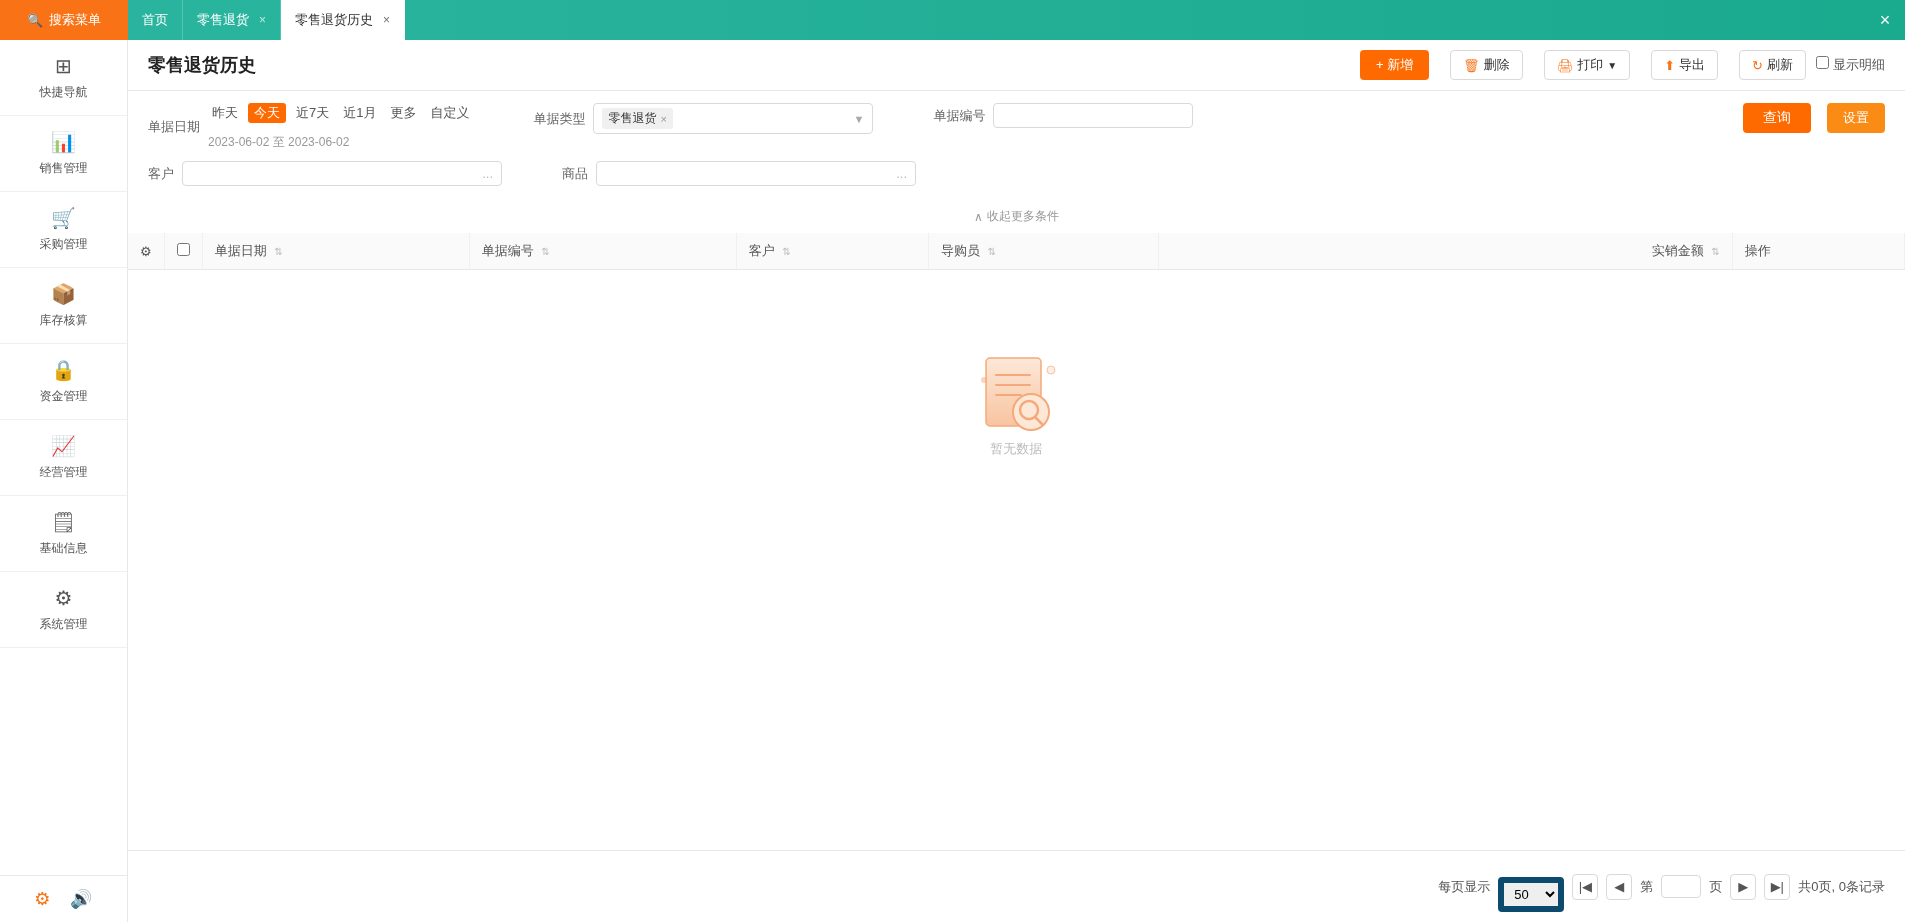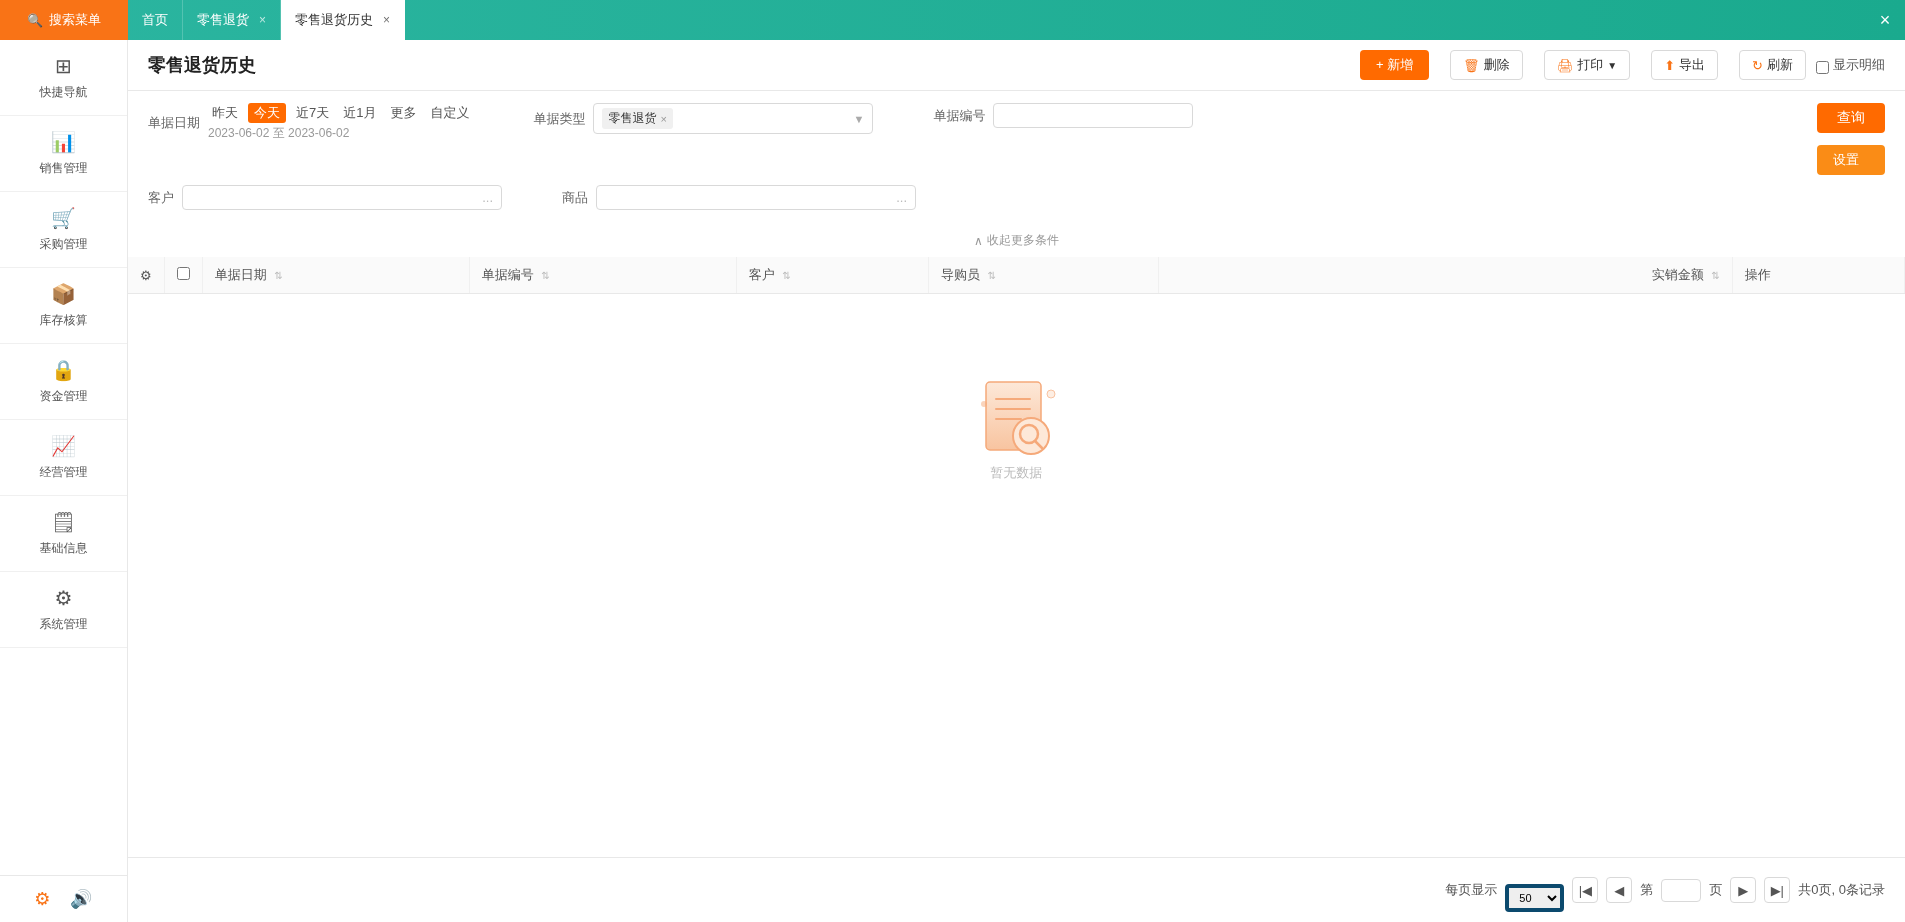--- a/index.html
+++ b/index.html
@@ -89,39 +89,39 @@
     .btn {
       display: flex; align-items: center; gap: 4px;
       padding: 5px 12px; border-radius: 4px; font-size: 13px; cursor: pointer;
       border: 1px solid #d9d9d9; background: white; color: #333; margin-left: 11px;
     }
     .btn-orange { background: #ff6a00; color: white; border: none; padding: 6px 16px; }
     .btn-setting { background: #fa8c16; color: white; border: none; padding: 6px 16px; }
     .btn-query { background: #ff6a00; color: white; border: none; padding: 6px 20px; font-size: 14px; }
 
     .checkbox-label {
-      display: flex; align-items: flex-end; gap: 4px; font-size: 13px; color: #555; cursor: pointer;
+      display: flex; align-items: flex-start; gap: 4px; font-size: 13px; color: #555; cursor: pointer;
     }
     .checkbox-label input { cursor: pointer; }
 
     
     .filter-area {
       background: white; padding: 12px 20px 0 20px;
     }
     .filter-row {
       display: flex; align-items: flex-start; gap: 20px; margin-bottom: 10px; flex-wrap: wrap;
     }
     .filter-item {
       display: flex; align-items: center; gap: 8px; font-size: 13px; color: #555;
     }
     .filter-label { white-space: nowrap; color: #666; }
     .date-options { display: flex; align-items: center; gap: 6px; }
     .date-option { font-size: 13px; color: #555; cursor: pointer; padding: 1px 4px; }
     .date-option.active { background: #ff6a00; color: white; border-radius: 3px; padding: 1px 6px; }
-    .date-range { font-size: 12px; color: #999; margin-top: 2px; }
+    .date-range { font-size: 12px; color: #999; margin-top: 11px; }
     .tag-item {
       display: flex; align-items: center; gap: 4px;
       background: #f0f0f0; border-radius: 3px; padding: 2px 6px; font-size: 12px;
     }
     .tag-x { cursor: pointer; color: #999; font-size: 11px; }
     .select-input {
       display: flex; align-items: center;
       border: 1px solid #d9d9d9; border-radius: 4px; padding: 4px 8px;
       min-width: 320px; background: white; font-size: 13px; color: #333;
       justify-content: space-between; cursor: pointer;
@@ -171,22 +171,22 @@
       padding: 80px 0; color: #bbb; font-size: 13px;
     }
 
     
     .pagination-bar {
       background: white; border-top: 1px solid #e8e8e8;
       display: flex; align-items: center; justify-content: flex-end;
       padding: 10px 20px; gap: 8px; font-size: 13px; color: #555;
     }
     .page-size-select {
-      border: 4px solid #0c4a6e; border-radius: 4px; padding: 3px 6px;
-      font-size: 11px; cursor: pointer; margin-top: 16px;
+      border: 6px solid #0c4a6e; border-radius: 4px; padding: 3px 6px;
+      font-size: 13px; cursor: pointer; margin-top: 16px;
     }
     .page-btn {
       width: 26px; height: 26px; border: 1px solid #d9d9d9; background: white;
       border-radius: 4px; display: flex; align-items: center; justify-content: center;
       cursor: pointer; font-size: 13px; color: #555;
     }
     .page-input {
       width: 40px; border: 1px solid #d9d9d9; border-radius: 4px;
       padding: 3px 6px; font-size: 13px; text-align: center;
     }
@@ -319,21 +319,21 @@
             </div>
             <span style="color:#aaa; font-size:11px;">▼</span>
           </div>
         </div>
 
         <div class="filter-item" style="margin-left: 40px;">
           <span class="filter-label">单据编号</span>
           <input type="text" class="text-input" style="min-width: 200px;">
         </div>
 
-        <div style="margin-left: auto; display:flex; flex-direction:column; gap:12px;">
+        <div style="margin-left: auto; display:flex; flex-direction:row; gap:5px;">
           <button class="btn btn-query">查询</button>
           <button class="btn btn-setting">设置</button>
         </div>
       </div>
 
       <div class="filter-row" style="padding-bottom: 6px;">
         <div class="filter-item">
           <span class="filter-label">客户</span>
           <div class="ellipsis-input" style="min-width:320px;">
             <span style="color:#bbb; font-size:13px;">...</span>

